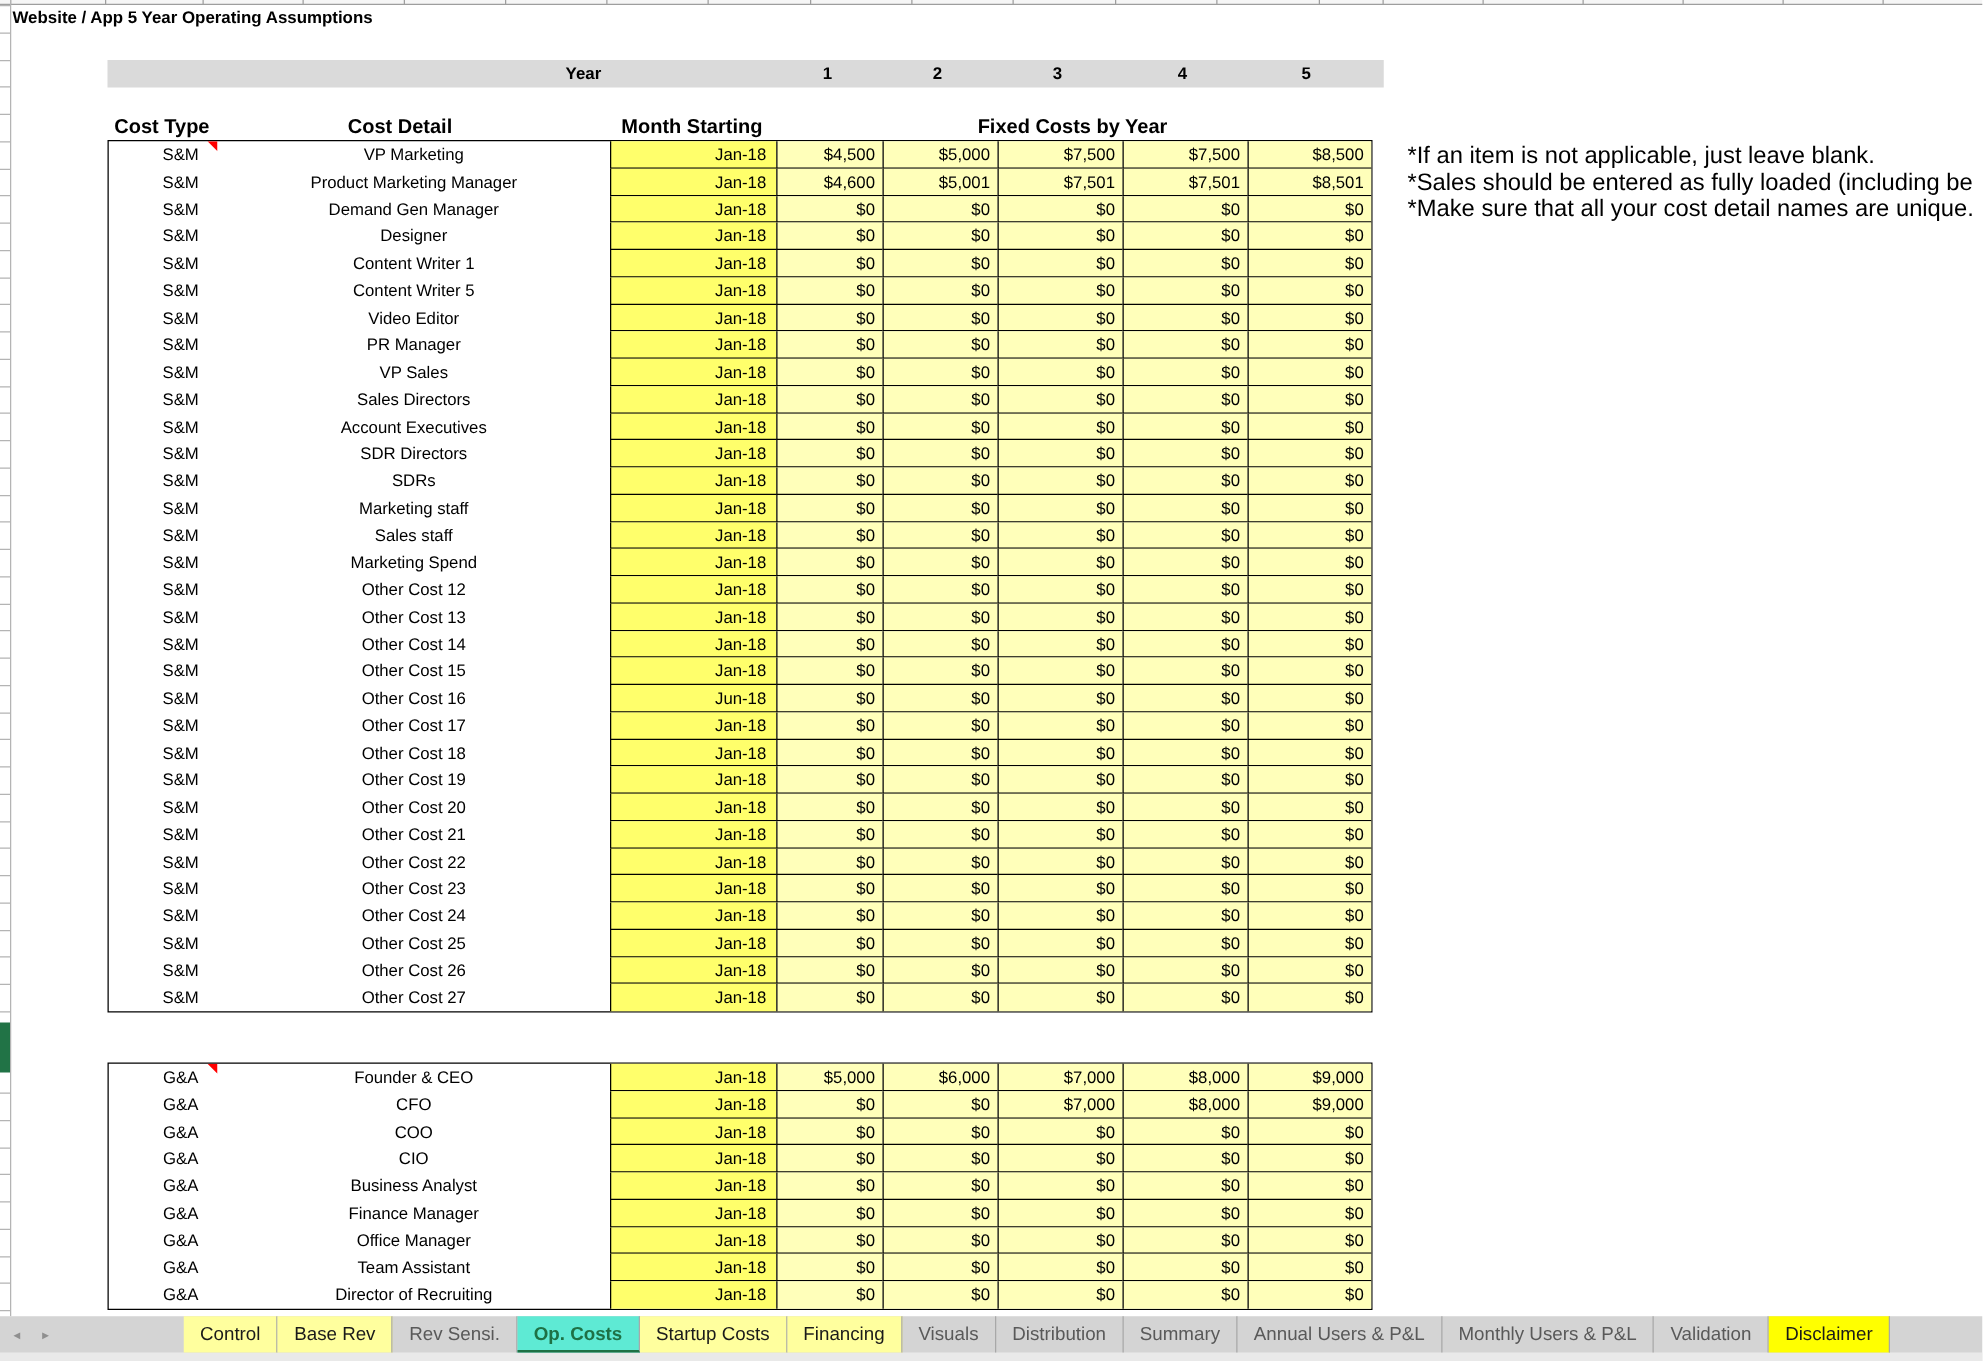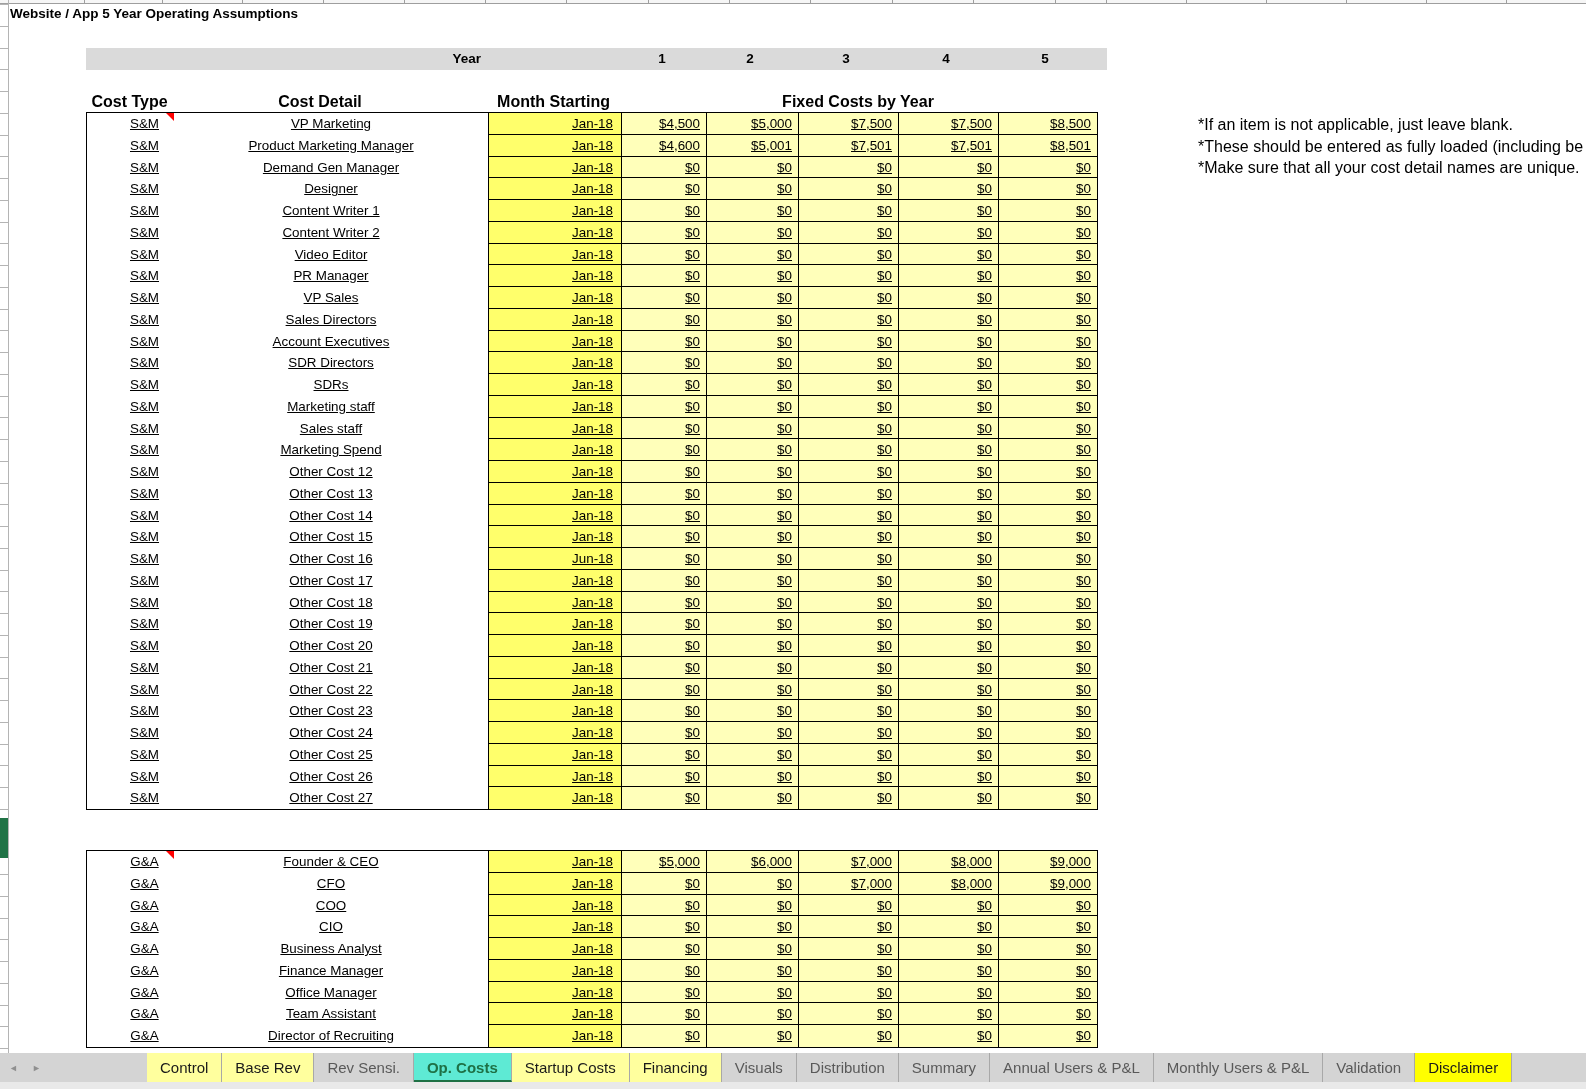--- a/index.html
+++ b/index.html
@@ -24,31 +24,31 @@
 
   .col-head { position:absolute; top:91px; height:22px; line-height:22px; text-align:center; font-weight:bold; font-size:16px; white-space:nowrap; }
   #h-cost-type    { left:86px;  width:87px; }
   #h-cost-detail  { left:163px; width:314px; }
   #h-month        { left:487px; width:133px; }
   #h-fixed        { left:620px; width:476px; }
 
   .sheet-table { position:absolute; left:86px; border:1.5px solid #000; background:#fff; }
   #sm-table { top:112px; }
   #ga-table { top:850px; }
-  .t-row { display:grid; grid-template-columns:87px 314px 133px 85px 92px 100px 100px 99px; height:21.75px;text-decoration:underline; }
+  .t-row { display:grid; grid-template-columns:87px 314px 133px 85px 92px 100px 100px 99px; height:21.75px; }
   .cell { font-size:13.4px; line-height:21.75px; height:21.75px; overflow:hidden; white-space:nowrap; }
   .c-type  { text-align:center; padding-left:28px; position:relative; }
   .c-det   { text-align:center; }
   .c-month { background:#FFFF6B; text-align:right; padding-right:8px; border-left:1px solid #000; border-bottom:1px solid #000; }
   .c-val   { background:#FFFFBA; text-align:right; padding-right:6px; border-left:1px solid #000; border-bottom:1px solid #000; }
   .t-row:last-child .c-month, .t-row:last-child .c-val { border-bottom:none; }
   .note-marker { position:absolute; top:0; right:0; width:0; height:0;
     border-top:8px solid #FF0000; border-left:8px solid transparent; }
 
-  .notes { position:absolute; left:1198px; top:114px; font-size:16px; line-height:21.7px; white-space:nowrap; }
+  .notes { position:absolute; left:1126px; top:114px; font-size:19px; line-height:21.7px; white-space:nowrap; }
 
   
   .tabstrip { position:absolute; left:0; top:1053px; width:1586px; height:36px; background:#D4D4D4; }
   .tabstrip-bottom { position:absolute; left:0; top:1082px; width:1586px; height:7px; background:#E9E9E9; }
   .tab-nav { position:absolute; left:0; top:1053px; width:147px; height:29px; display:flex; align-items:center; gap:14px; padding-left:9px; }
   .tab-nav span { color:#8f8f8f; font-size:9px; cursor:default; }
   .tabs { position:absolute; left:147px; top:1053px; height:29px; display:flex; }
   .tab { height:29px; line-height:29px; padding:0 13px; font-size:15px; color:#3c3c3c; border-right:1px solid #a8a8a8; white-space:nowrap; }
   .tab.yellow   { background:#FFFF9E; color:#1a1a1a; }
   .tab.plain    { color:#595959; }
@@ -198,21 +198,21 @@
       <div class="cell c-det">Content Writer 1</div>
       <div class="cell c-month">Jan-18</div>
       <div class="cell c-val">$0</div>
       <div class="cell c-val">$0</div>
       <div class="cell c-val">$0</div>
       <div class="cell c-val">$0</div>
       <div class="cell c-val">$0</div>
     </div>
     <div class="t-row">
       <div class="cell c-type">S&amp;M</div>
-      <div class="cell c-det">Content Writer 2</div>
+      <div class="cell c-det">Content Writer 5</div>
       <div class="cell c-month">Jan-18</div>
       <div class="cell c-val">$0</div>
       <div class="cell c-val">$0</div>
       <div class="cell c-val">$0</div>
       <div class="cell c-val">$0</div>
       <div class="cell c-val">$0</div>
     </div>
     <div class="t-row">
       <div class="cell c-type">S&amp;M</div>
       <div class="cell c-det">Video Editor</div>
@@ -562,21 +562,21 @@
       <div class="cell c-val">$0</div>
       <div class="cell c-val">$0</div>
       <div class="cell c-val">$0</div>
       <div class="cell c-val">$0</div>
       <div class="cell c-val">$0</div>
     </div>
   </div>
 
 <div class="notes">
   <div>*If an item is not applicable, just leave blank.</div>
-  <div>*These should be entered as fully loaded (including be</div>
+  <div>*Sales should be entered as fully loaded (including be</div>
   <div>*Make sure that all your cost detail names are unique.</div>
 </div>
 
 <div class="tabstrip"></div>
 <div class="tabstrip-bottom"></div>
 <div class="tab-nav">
   <span>◄</span>
   <span>►</span>
 </div>
 <div class="tabs" id="tabs">

